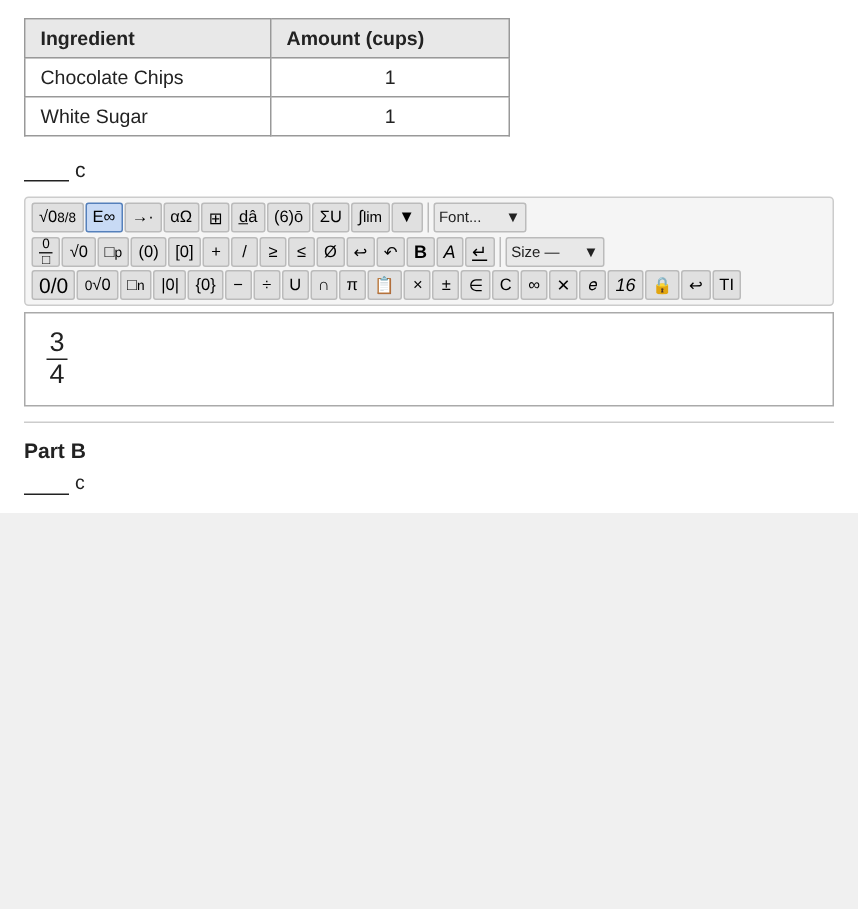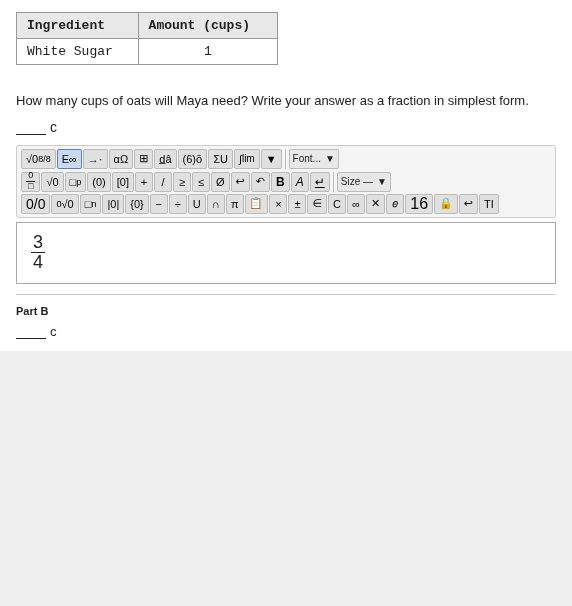--- a/index.html
+++ b/index.html
@@ -11,23 +11,22 @@
       width: 572px;
       min-height: 606px;
     }
     .page {
       background: #fff;
       padding: 12px 16px;
       width: 100%;
     }
     table {
       border-collapse: collapse;
-      margin-bottom: 26px;
-      width: 262px;
-      font-family: Liberation Mono, monospace;
+      margin-bottom: 14px;
+      width: 324px;
     }
     th, td {
       border: 1px solid #999;
       padding: 5px 10px;
       text-align: left;
       font-size: 13px;
     }
     th {
       background: #e8e8e8;
       font-weight: bold;
@@ -115,21 +114,21 @@
     .tb-dropdown {
       font-size: 10px;
       background: #e8e8e8;
       border: 1px solid #bbb;
       border-radius: 2px;
       padding: 1px 3px;
       height: 20px;
       cursor: pointer;
       display: inline-flex;
       align-items: center;
-      gap: 4px;
+      gap: 16px;
     }
     .math-input-area {
       border: 1px solid #aaa;
       background: #fff;
       min-height: 40px;
       padding: 6px 8px;
       margin-bottom: 10px;
       font-size: 16px;
     }
     .math-answer {
@@ -139,54 +138,57 @@
     .divider {
       border: none;
       border-top: 1px solid #ccc;
       margin: 10px 0;
     }
     .part-b {
       margin-top: 8px;
     }
     .part-b-title {
       font-weight: bold;
-      font-size: 11px;
+      font-size: 14px;
       margin-bottom: 4px;
     }
     .answer-line-b {
       display: flex;
       align-items: center;
       margin-top: 6px;
     }
     .bold-b { font-weight: bold; font-size: 12px; }
     .italic-a { font-style: italic; font-size: 12px; }
     .underline-w { text-decoration: underline; font-size: 12px; }
-    .tb-num-lrg { font-size: 16px; }
+    .tb-num-lrg { font-size: 12px; font-style: italic; }
   </style>
 </head>
 <body>
 
 <div class="page">
 
   <table>
     <thead>
       <tr>
         <th>Ingredient</th>
         <th>Amount (cups)</th>
       </tr>
     </thead>
     <tbody>
       <tr>
+        <td>Chocolate Chips</td>
+        <td class="amount">1</td>
+      </tr>
+      <tr>
         <td>White Sugar</td>
         <td class="amount">1</td>
       </tr>
     </tbody>
   </table>
 
-  <div class="question">How many cups of oats will Maya need? Write your answer as a fraction in simplest form.</div>
 
   <div class="answer-line">
     <span class="underline-c"></span>
     <span>c</span>
   </div>
 
   <div class="toolbar">
 
     <div class="toolbar-row1">
       <button class="tb-btn">√0 <sup style="font-size:9px">8/8</sup></button>

